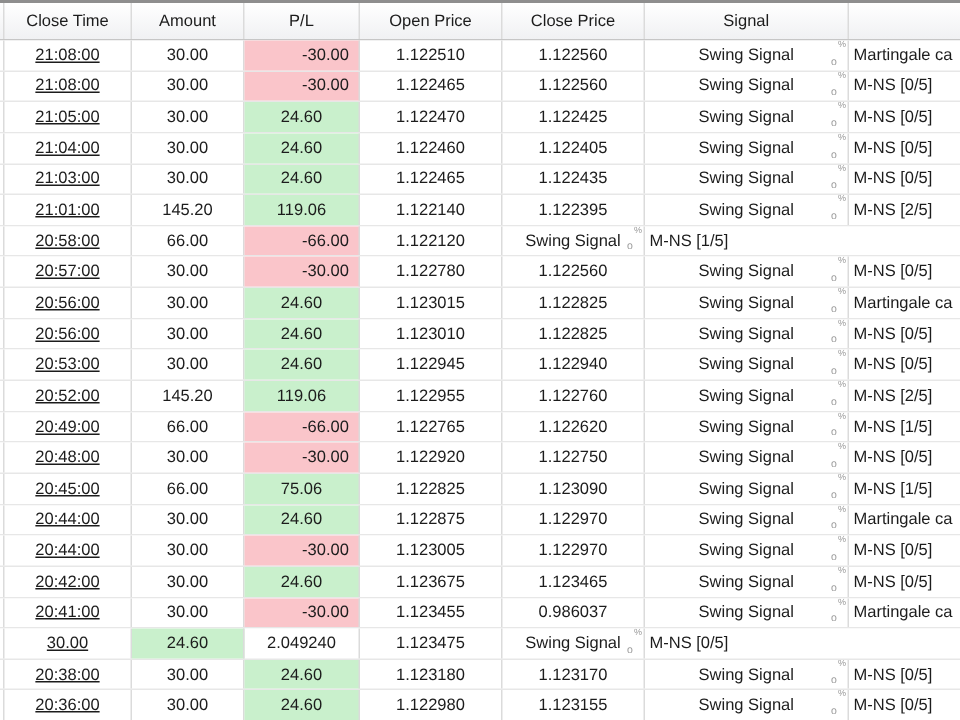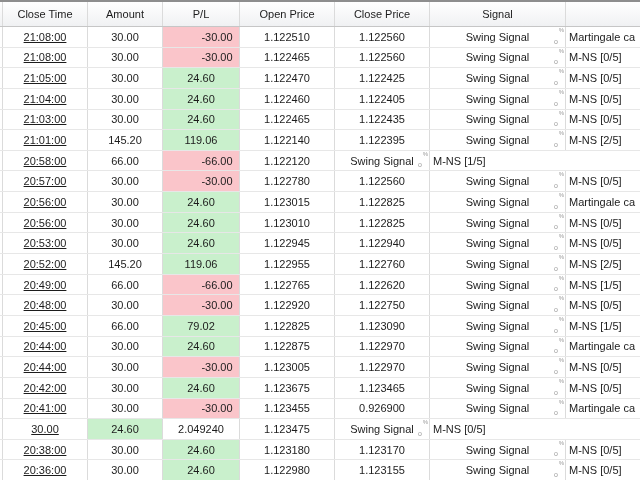--- a/index.html
+++ b/index.html
@@ -494,21 +494,21 @@
   </div>
 
   <div class="row">
     <div class="cell">
           <span>20:45:00</span>
         </div>
     <div class="cell">
           <span>66.00</span>
         </div>
     <div class="cell pl pos">
-          <span>79.02</span>
+          <span>75.06</span>
         </div>
     <div class="cell">
           <span>1.122825</span>
         </div>
     <div class="cell">
           <span>1.123090</span>
         </div>
     <div class="cell">
       <span>Swing Signal</span>
       <span class="mini-icon">
@@ -612,21 +612,21 @@
     <div class="cell">
           <span>30.00</span>
         </div>
     <div class="cell pl neg">
           <span>-30.00</span>
         </div>
     <div class="cell">
           <span>1.123455</span>
         </div>
     <div class="cell">
-          <span>0.926900</span>
+          <span>0.986037</span>
         </div>
     <div class="cell">
       <span>Swing Signal</span>
       <span class="mini-icon">
             <span class="t">%</span>
             <span class="b">o</span>
           </span>
     </div>
     <div class="cell note">
           <span>Martingale ca</span>

